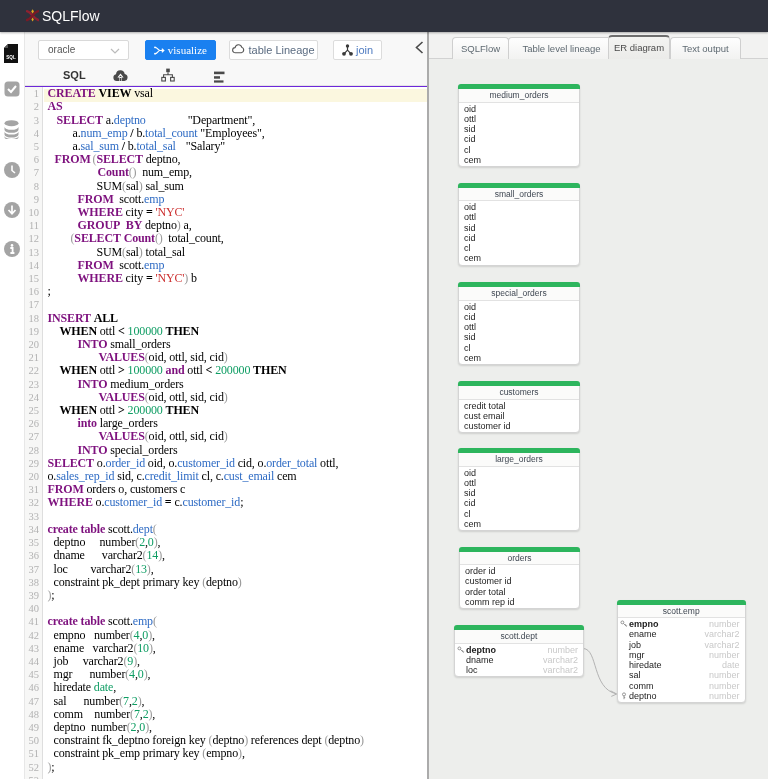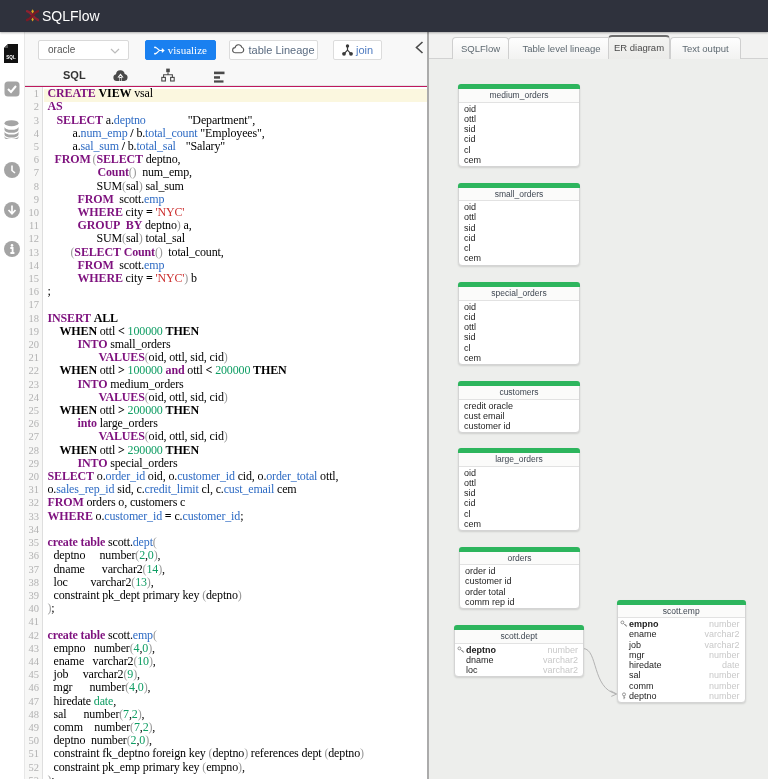--- a/index.html
+++ b/index.html
@@ -1,21 +1,21 @@
 <!DOCTYPE html>
 <html><head><meta charset="utf-8"><style>
 * { margin:0; padding:0; box-sizing:border-box; }
 body { width:768px; height:779px; overflow:hidden; position:relative;
   font-family:"Liberation Sans",sans-serif; background:#fff; }
 .topbar { position:absolute; left:0; top:0; width:768px; height:32px; background:#2f323d;
   box-shadow:0 1px 2px rgba(0,0,0,.3); z-index:10; }
 .topbar .t { position:absolute; left:42px; top:8px; color:#fff; font-size:14px; font-weight:400; line-height:16px; }
 .sidebar { position:absolute; left:0; top:32px; width:25px; bottom:0; background:#fff; border-right:1px solid #e7e7e7; }
 .si { position:absolute; }
-.editor { position:absolute; left:25px; top:32px; width:402px; bottom:0; background:#be185d; }
+.editor { position:absolute; left:25px; top:32px; width:402px; bottom:0; background:#6d28d9; }
 .toolbar { position:absolute; left:0; top:0; width:100%; height:54px; background:#f8f8f8; border-bottom:1px solid #e4e4e4; }
 .sel { position:absolute; left:13px; top:8px; width:91px; height:20px; background:#fff; border:1px solid #d9d9d9; border-radius:2px;
   font-size:10px; color:#555; line-height:18px; padding-left:9px; }
 .btn { position:absolute; top:8px; height:20px; border-radius:2px; font-size:11px; line-height:18px; text-align:center; white-space:nowrap; }
 .bviz { left:120px; width:71px; background:#1a80f0; color:#fff; border:1px solid #1a80f0;font-family:Liberation Serif, serif; }
 .blin { left:204px; width:89px; background:#fff; color:#5a6b80; border:1px solid #dcdcdc; }
 .bjoin { left:308px; width:49px; background:#fff; color:#4d7ac0; border:1px solid #dcdcdc; }
 .sqllbl { position:absolute; left:38px; top:37px; font-size:11px; font-weight:bold; color:#333; }
 .r2i { position:absolute; top:36px; }
 .codewrap { position:absolute; left:0; top:54.5px; width:100%; height:725px; background:#fff; }
@@ -191,37 +191,36 @@
         <div class="cl" style="padding-left:0px"><b class="k">AS</b></div>
         <div class="cl" style="padding-left:9px"><b class="k">SELECT</b> a.<span class="i">deptno</span><span style="display:inline-block;width:42px"></span>"Department",</div>
         <div class="cl" style="padding-left:25px">a.<span class="i">num_emp</span> <b>/</b> b.<span class="i">total_count</span> "Employees",</div>
         <div class="cl" style="padding-left:25px">a.<span class="i">sal_sum</span> <b>/</b> b.<span class="i">total_sal</span><span style="display:inline-block;width:10px"></span>"Salary"</div>
         <div class="cl" style="padding-left:7px"><b class="k">FROM</b><span style="display:inline-block;width:2px"></span><span class="p">(</span><b class="k">SELECT</b> deptno,</div>
         <div class="cl" style="padding-left:50px"><b class="k">Count</b><span class="p">()</span>  num_emp,</div>
         <div class="cl" style="padding-left:49px">SUM<span class="p">(</span>sal<span class="p">)</span> sal_sum</div>
         <div class="cl" style="padding-left:30px"><b class="k">FROM</b>  scott.<span class="i">emp</span></div>
         <div class="cl" style="padding-left:30px"><b class="k">WHERE</b> city <b>=</b> <span class="s">'NYC'</span></div>
         <div class="cl" style="padding-left:30px"><b class="k">GROUP</b>  <b class="k">BY</b> deptno<span class="p">)</span> a,</div>
+        <div class="cl" style="padding-left:23px"><span class="p">(</span><b class="k">SELECT</b> <b class="k">Count</b><span class="p">()</span>  total_count,</div>
         <div class="cl" style="padding-left:49px">SUM<span class="p">(</span>sal<span class="p">)</span> total_sal</div>
-        <div class="cl" style="padding-left:23px"><span class="p">(</span><b class="k">SELECT</b> <b class="k">Count</b><span class="p">()</span>  total_count,</div>
         <div class="cl" style="padding-left:30px"><b class="k">FROM</b>  scott.<span class="i">emp</span></div>
         <div class="cl" style="padding-left:30px"><b class="k">WHERE</b> city <b>=</b> <span class="s">'NYC'</span><span class="p">)</span> b</div>
         <div class="cl" style="padding-left:0px">;</div>
         <div class="cl" style="padding-left:0px">&nbsp;</div>
         <div class="cl" style="padding-left:0px"><b class="k">INSERT</b> <b>ALL</b></div>
         <div class="cl" style="padding-left:12px"><b>WHEN</b> ottl <b>&lt;</b> <span class="n">100000</span> <b>THEN</b></div>
         <div class="cl" style="padding-left:30px"><b class="k">INTO</b> small_orders</div>
         <div class="cl" style="padding-left:51px"><b class="k">VALUES</b><span class="p">(</span>oid, ottl, sid, cid<span class="p">)</span></div>
         <div class="cl" style="padding-left:12px"><b>WHEN</b> ottl <b>&gt;</b> <span class="n">100000</span> <b class="k">and</b> ottl <b>&lt;</b> <span class="n">200000</span> <b>THEN</b></div>
         <div class="cl" style="padding-left:30px"><b class="k">INTO</b> medium_orders</div>
         <div class="cl" style="padding-left:51px"><b class="k">VALUES</b><span class="p">(</span>oid, ottl, sid, cid<span class="p">)</span></div>
         <div class="cl" style="padding-left:12px"><b>WHEN</b> ottl <b>&gt;</b> <span class="n">200000</span> <b>THEN</b></div>
         <div class="cl" style="padding-left:30px"><b class="k">into</b> large_orders</div>
         <div class="cl" style="padding-left:51px"><b class="k">VALUES</b><span class="p">(</span>oid, ottl, sid, cid<span class="p">)</span></div>
-        <div class="cl" style="padding-left:12px"><b>WHEN</b> ottl <b>&gt;</b> <span class="n">290000</span> <b>THEN</b></div>
         <div class="cl" style="padding-left:30px"><b class="k">INTO</b> special_orders</div>
         <div class="cl" style="padding-left:0px"><b class="k">SELECT</b> o.<span class="i">order_id</span> oid, o.<span class="i">customer_id</span> cid, o.<span class="i">order_total</span> ottl,</div>
         <div class="cl" style="padding-left:0px">o.<span class="i">sales_rep_id</span> sid, c.<span class="i">credit_limit</span> cl, c.<span class="i">cust_email</span> cem</div>
         <div class="cl" style="padding-left:0px"><b class="k">FROM</b> orders o, customers c</div>
         <div class="cl" style="padding-left:0px"><b class="k">WHERE</b> o.<span class="i">customer_id</span> <b>=</b> c.<span class="i">customer_id</span>;</div>
         <div class="cl" style="padding-left:0px">&nbsp;</div>
         <div class="cl" style="padding-left:0px"><b class="k">create table</b> scott.<span class="i">dept</span><span class="p">(</span></div>
         <div class="cl" style="padding-left:6px">deptno     number<span class="p">(</span><span class="n">2</span>,<span class="n">0</span><span class="p">)</span>,</div>
         <div class="cl" style="padding-left:6px">dname      varchar2<span class="p">(</span><span class="n">14</span><span class="p">)</span>,</div>
         <div class="cl" style="padding-left:6px">loc        varchar2<span class="p">(</span><span class="n">13</span><span class="p">)</span>,</div>
@@ -289,21 +288,21 @@
           <div class="fr" style="padding-left:5px">ottl</div>
           <div class="fr" style="padding-left:5px">sid</div>
           <div class="fr" style="padding-left:5px">cl</div>
           <div class="fr" style="padding-left:5px">cem</div>
         </div>
       </div>
       <div class="card" style="left:29px;top:322px;width:122px">
         <div class="cg"></div>
         <div class="ct">customers</div>
         <div class="cf">
-          <div class="fr" style="padding-left:5px">credit oracle</div>
+          <div class="fr" style="padding-left:5px">credit total</div>
           <div class="fr" style="padding-left:5px">cust email</div>
           <div class="fr" style="padding-left:5px">customer id</div>
         </div>
       </div>
       <div class="card" style="left:29px;top:389px;width:122px">
         <div class="cg"></div>
         <div class="ct">large_orders</div>
         <div class="cf">
           <div class="fr" style="padding-left:5px">oid</div>
           <div class="fr" style="padding-left:5px">ottl</div>

